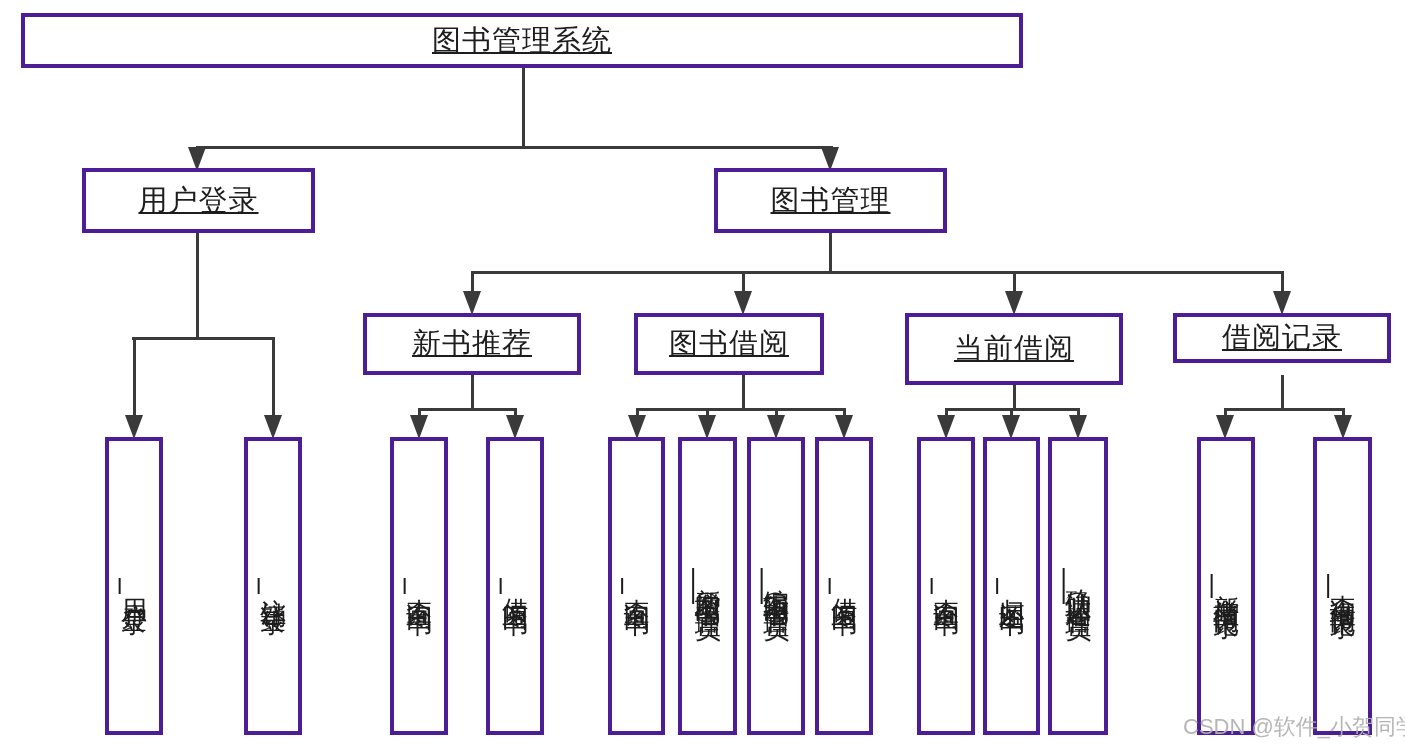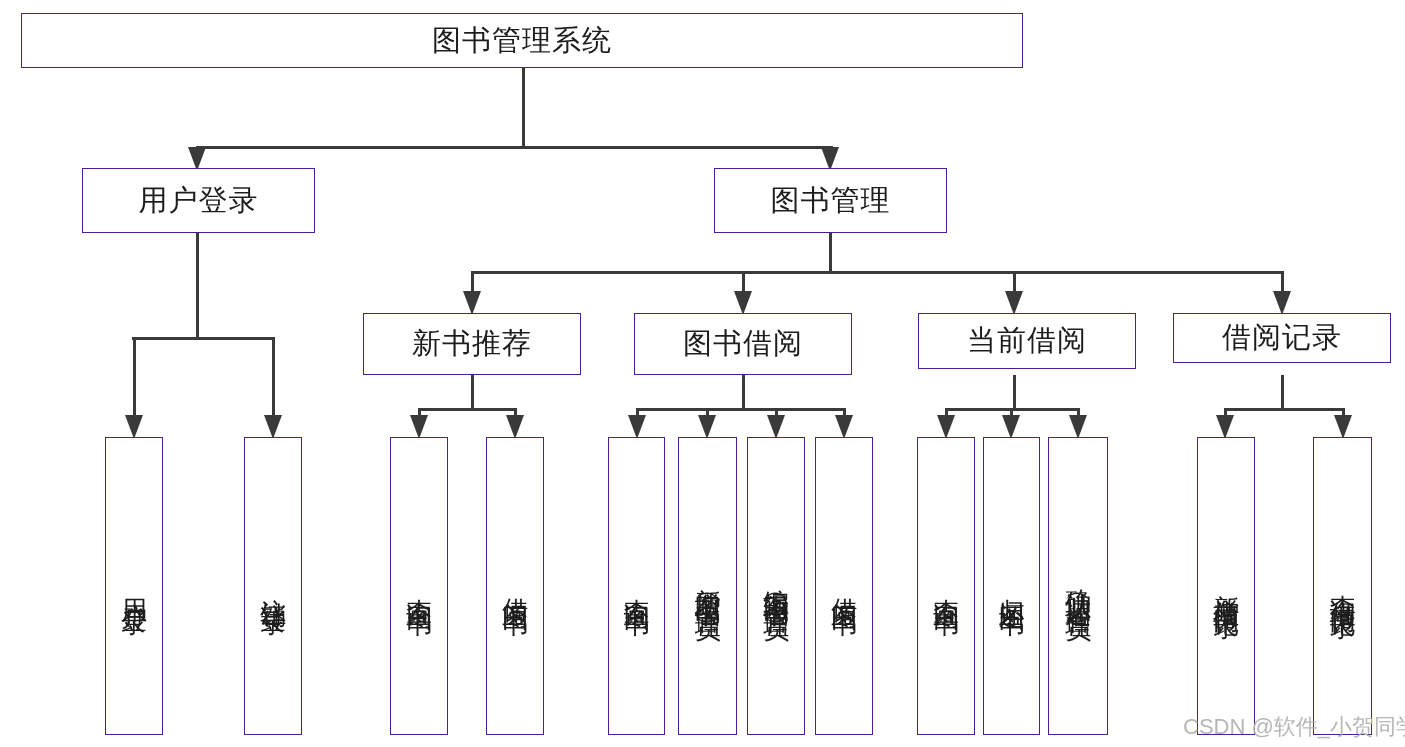--- a/index.html
+++ b/index.html
@@ -7,26 +7,27 @@
     position:relative;
     width:1405px;height:747px;
     background:#ffffff;
     font-family:"Liberation Sans", sans-serif;
     overflow:hidden;
   }
   .box{
     position:absolute;
     box-sizing:border-box;
     background:#ffffff;
-    border:1px solid #4c1d95;
+    border:4px solid #4c1d95;
     display:flex;
     align-items:center;
     justify-content:center;
     color:#1d1d1d;
     z-index:2;
+    text-decoration:underline;
   }
   .box.h{font-size:29px;letter-spacing:1px;}
   .box.v .vtext{
     writing-mode:vertical-rl;
     text-orientation:mixed;
     font-size:26px;
     line-height:1.05;
     letter-spacing:4px;
     color:#1d1d1d;
     white-space:nowrap;
@@ -103,22 +104,22 @@
   <div class="arrow" style="left:1068px;top:408px;height:31px;"></div>
   <div class="arrow" style="left:1215px;top:408px;height:31px;"></div>
   <div class="arrow" style="left:1333px;top:408px;height:31px;"></div>
 
   <div class="box h" style="left:21px;top:13px;width:1002px;height:55px;">图书管理系统</div>
 
   <div class="box h" style="left:82px;top:168px;width:233px;height:65px;">用户登录</div>
   <div class="box h" style="left:714px;top:168px;width:233px;height:65px;">图书管理</div>
 
   <div class="box h" style="left:363px;top:313px;width:218px;height:62px;">新书推荐</div>
-  <div class="box h" style="left:634px;top:313px;width:218px;height:62px;">图书借阅</div>
-  <div class="box h" style="left:905px;top:313px;width:218px;height:56px;margin-left:13px;">当前借阅</div>
+  <div class="box h" style="left:634px;top:313px;width:190px;height:62px;">图书借阅</div>
+  <div class="box h" style="left:905px;top:313px;width:218px;height:72px;">当前借阅</div>
   <div class="box h" style="left:1173px;top:313px;width:218px;height:50px;">借阅记录</div>
 
   <div class="box v" style="left:105px;top:437px;width:58px;height:298px;">
     <span class="vtext">用户登录</span>
   </div>
   <div class="box v" style="left:244px;top:437px;width:58px;height:298px;">
     <span class="vtext">注销登录</span>
   </div>
 
   <div class="box v" style="left:390px;top:437px;width:58px;height:298px;">

